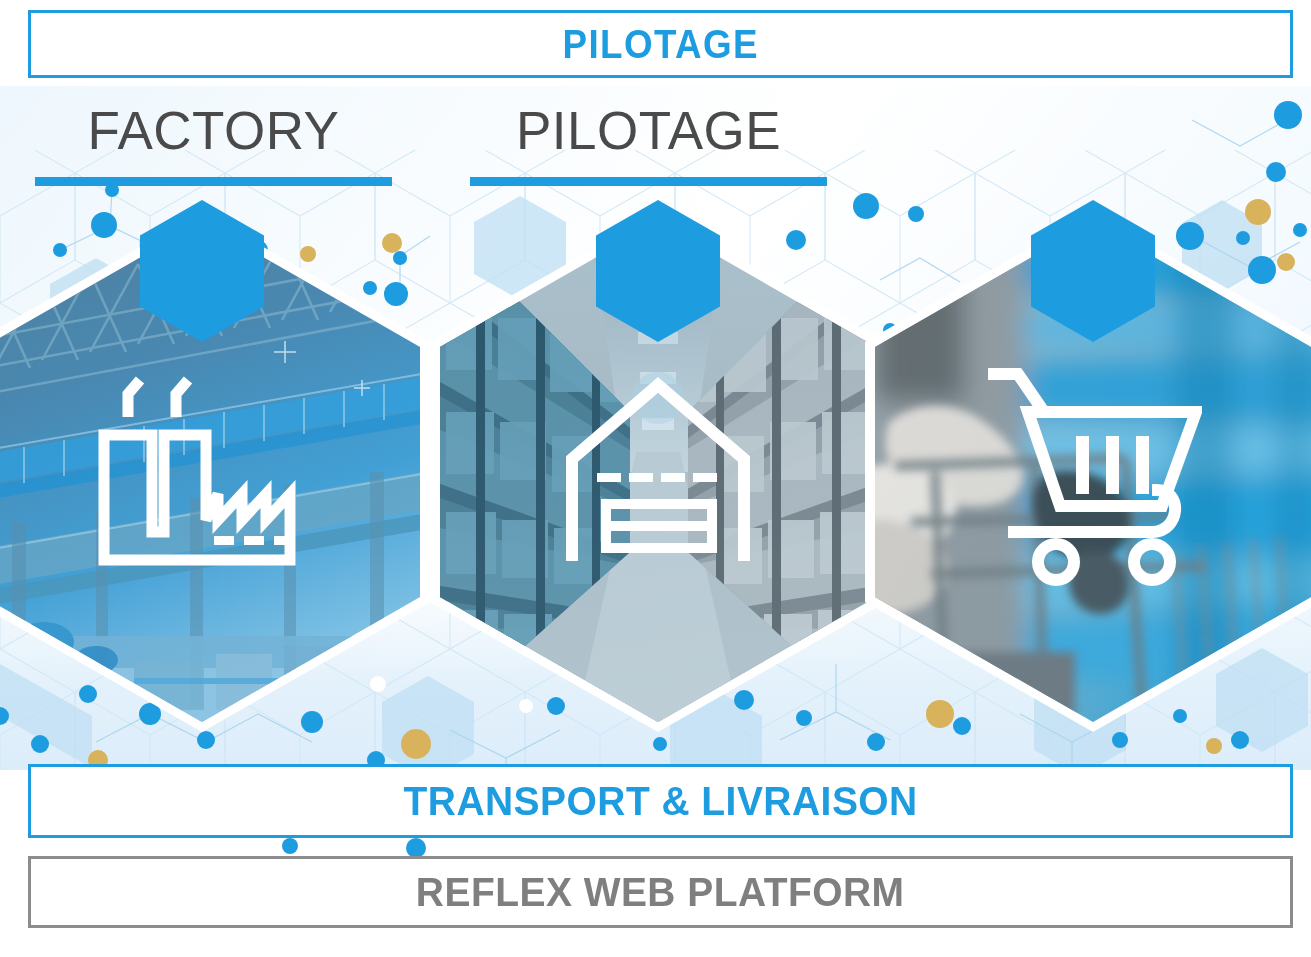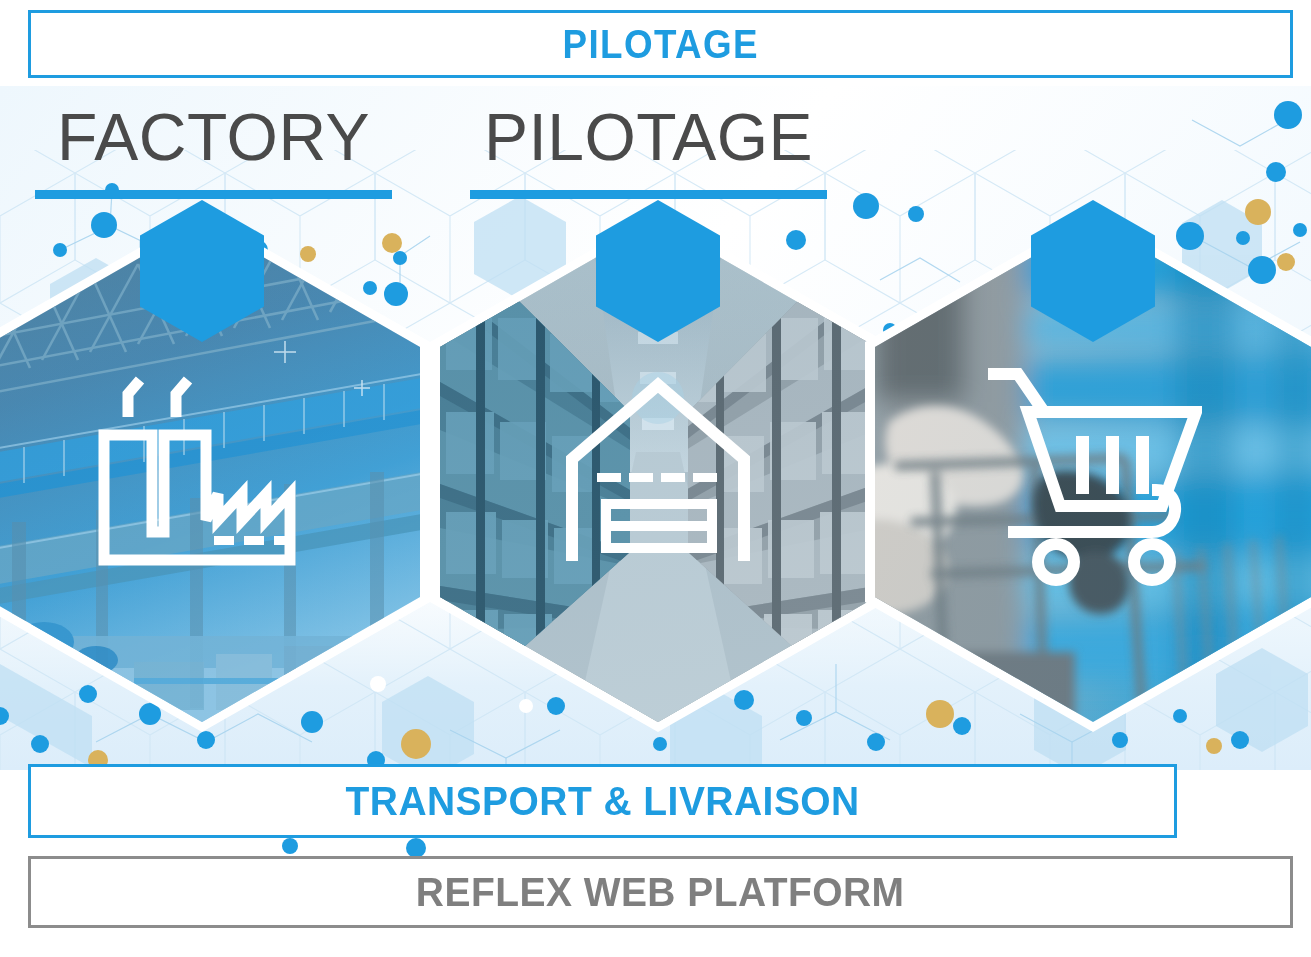--- a/index.html
+++ b/index.html
@@ -53,21 +53,21 @@
   }
 
   
   .col-head {
     position: absolute;
     z-index: 6;
     text-align: center;
   }
   .col-head .title {
     color: #4a4a4a;
-    font-size: 66px;
+    font-size: 53px;
     font-weight: 300;
     line-height: 1;
     white-space: nowrap;
     letter-spacing: 0.5px;
   }
   .col-head .rule {
     height: 9px;
     background: #1e9ce0;
     margin-top: 20px;
   }
@@ -124,21 +124,21 @@
     left: 50%;
     top: 50%;
     transform: translate(-50%, -50%);
     z-index: 6;
   }
 
   
   #transport-band {
     left: 12px;
     top: 764px;
-    width: 1149px;
+    width: 1265px;
     height: 74px;
     border: 3px solid #1e9ce0;
     z-index: 6;
   }
   #transport-label {
     color: #1e9ce0;
     font-size: 41px;
     font-weight: bold;
     letter-spacing: 0.5px;
     transform: scaleX(0.95);

